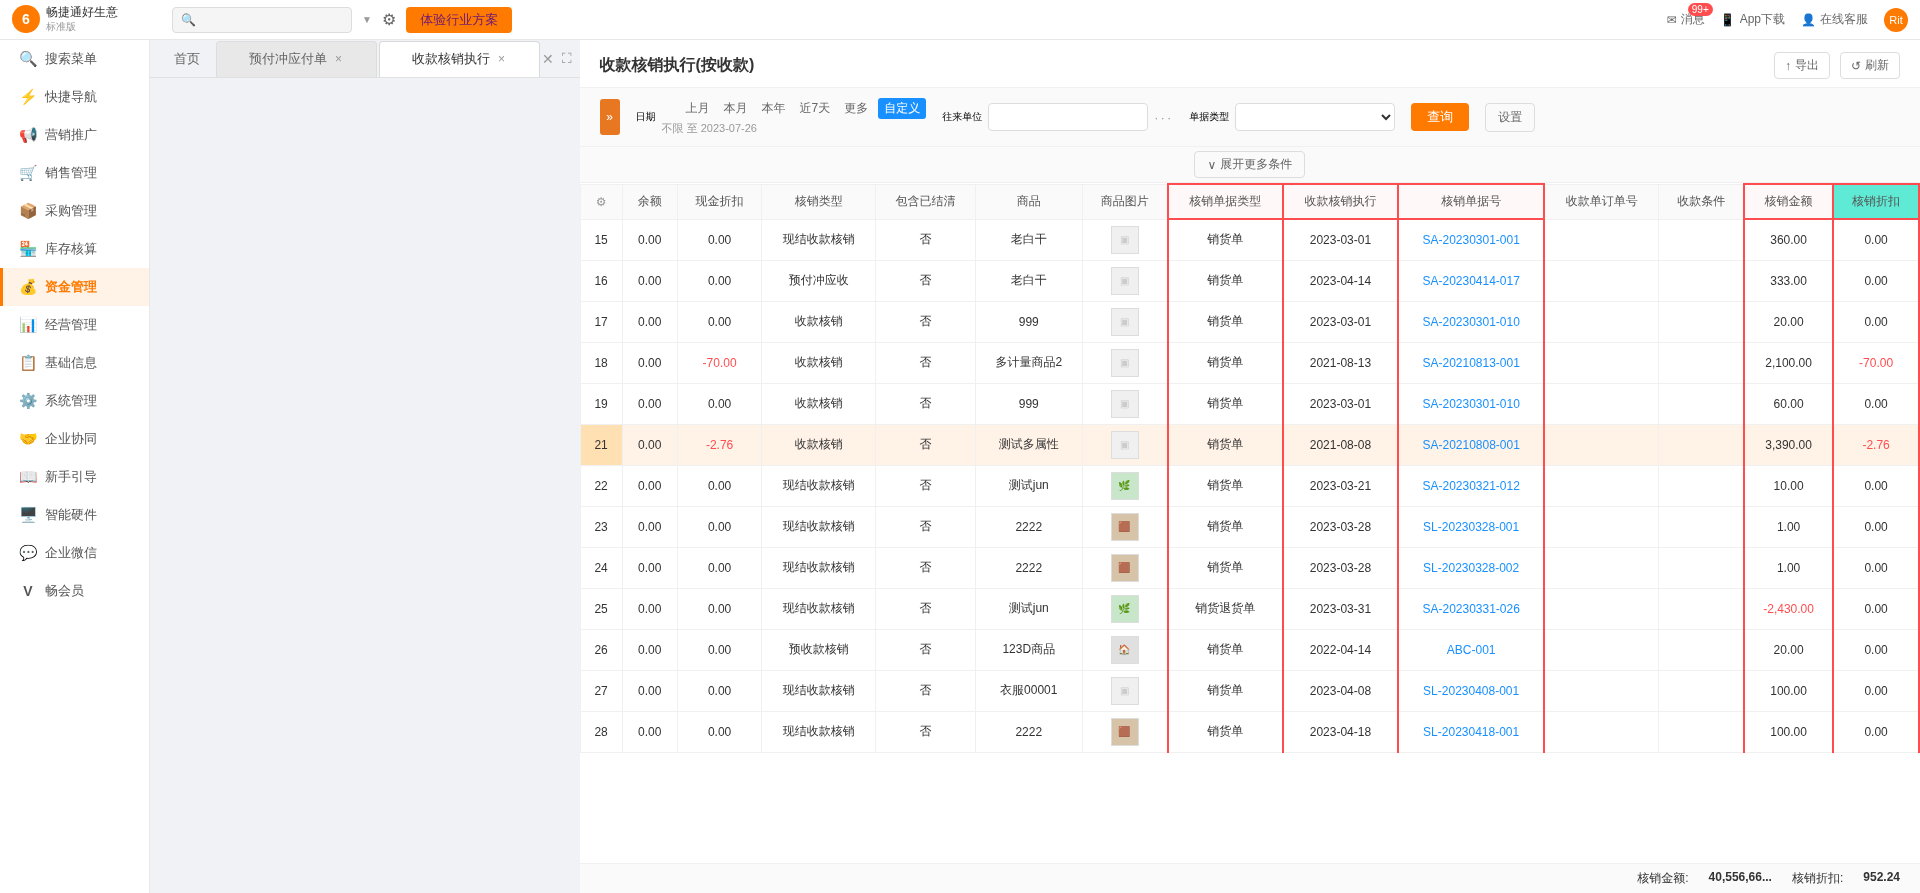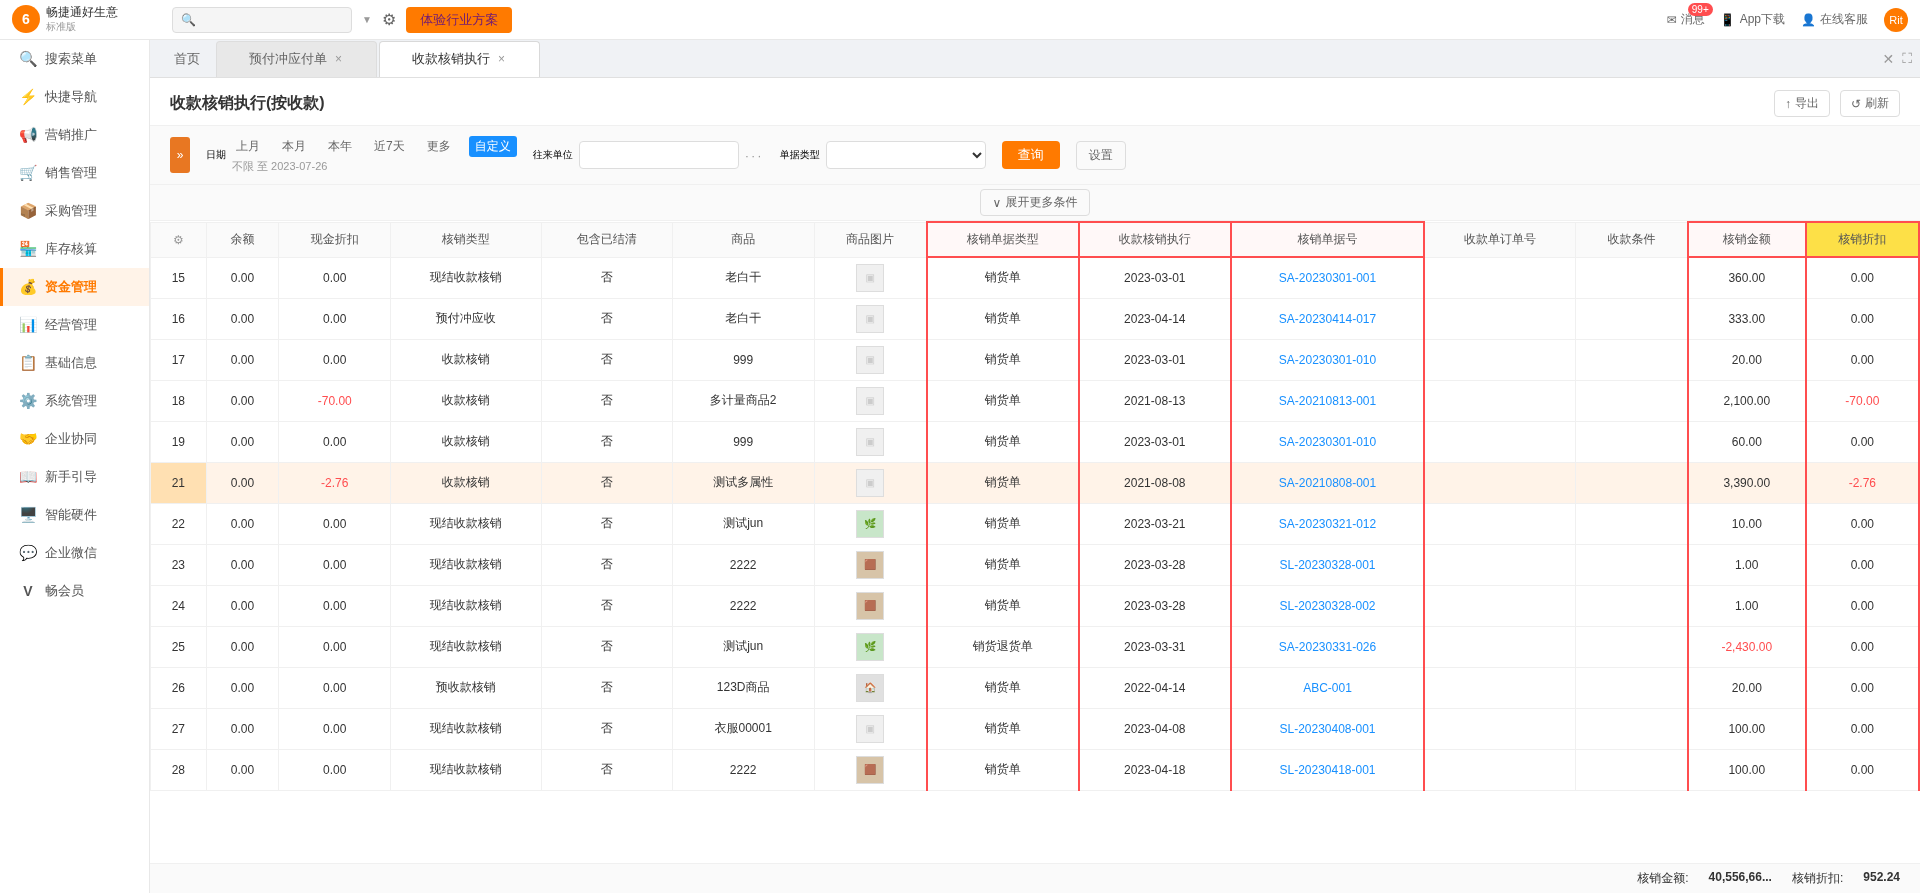--- a/index.html
+++ b/index.html
@@ -24,21 +24,21 @@
     
     .main-layout { display: flex; flex: 1; overflow: hidden; }
 
     
     .sidebar { width: 150px; background: #fff; border-right: 1px solid #e8e8e8; display: flex; flex-direction: column; flex-shrink: 0; overflow-y: auto; }
     .sidebar-item { display: flex; align-items: center; gap: 8px; padding: 10px 16px; cursor: pointer; color: #555; font-size: 13px; border-left: 3px solid transparent; }
     .sidebar-item.active { background: #fff3e8; color: #ff7a00; border-left-color: #ff7a00; font-weight: bold; }
     .sidebar-icon { font-size: 15px; width: 18px; text-align: center; }
 
     
-    .content-area { flex: 1; display: flex; flex-direction: column; overflow: hidden; background: #f0f2f5; }
+    .content-area { flex: 1; display: flex; flex-direction: row; overflow: hidden; background: #f0f2f5; }
 
     
     .tabs-bar { background: #f0f2f5; display: flex; align-items: center; border-bottom: 1px solid #e0e0e0; height: 38px; flex-shrink: 0; padding: 0 8px; gap: 0; }
     .tab { display: flex; align-items: center; gap: 6px; padding: 0 32px; height: 36px; background: #e8e8e8; border: 1px solid #ddd; border-bottom: none; cursor: pointer; font-size: 13px; color: #666; border-radius: 4px 4px 0 0; margin-right: 2px; }
     .tab.active { background: #fff; color: #333; border-color: #d9d9d9; font-weight: normal; }
     .tab-close { color: #999; font-size: 12px; cursor: pointer; padding: 2px; border-radius: 2px; }
     .home-tab { padding: 0 16px; height: 36px; display: flex; align-items: center; background: #f0f2f5; color: #666; font-size: 13px; cursor: pointer; }
     .tab-controls { margin-left: auto; display: flex; gap: 8px; align-items: center; }
     .tab-ctrl-btn { background: none; border: none; color: #999; cursor: pointer; font-size: 14px; }
 
@@ -48,21 +48,21 @@
     .page-title { font-size: 16px; font-weight: bold; color: #333; }
     .page-actions { display: flex; gap: 10px; }
     .action-btn { display: flex; align-items: center; gap: 4px; padding: 4px 10px; border: 1px solid #ddd; border-radius: 4px; cursor: pointer; font-size: 12px; color: #666; background: #fff; }
 
     
     .filter-bar { padding: 10px 20px; background: #fafafa; border-bottom: 1px solid #f0f0f0; display: flex; align-items: center; gap: 16px; flex-shrink: 0; }
     .filter-expand-btn { background: #e87722; color: #fff; border: none; border-radius: 3px; width: 20px; height: 36px; cursor: pointer; display: flex; align-items: center; justify-content: center; font-size: 12px; }
     .filter-group { display: flex; align-items: center; gap: 6px; }
     .filter-label { color: #000000; font-size: 10px; white-space: nowrap; }
     .filter-date-controls { display: flex; align-items: flex-start; flex-direction: column; gap: 2px; }
-    .date-shortcuts { display: flex; gap: 14px; align-items: flex-end; }
+    .date-shortcuts { display: flex; gap: 6px; align-items: flex-end; margin-left: 20px; }
     .date-btn { background: none; border: none; color: #666; cursor: pointer; font-size: 12px; padding: 2px 4px; }
     .date-btn.custom { background: #1890ff; color: #fff; border-radius: 3px; padding: 2px 6px; }
     .date-range-text { color: #999; font-size: 11px; }
     .filter-input { border: 1px solid #ddd; border-radius: 4px; padding: 4px 8px; font-size: 12px; color: #333; width: 160px; height: 28px; }
     .filter-select { border: 1px solid #ddd; border-radius: 4px; padding: 4px 8px; font-size: 12px; color: #333; width: 160px; height: 28px; background: #fff; }
     .filter-dots { color: #999; letter-spacing: 2px; }
     .query-btn { background: #ff7a00; color: #fff; border: none; border-radius: 4px; padding: 5px 16px; cursor: pointer; font-size: 13px; }
     .settings-btn { background: none; border: 1px solid #ddd; border-radius: 4px; padding: 5px 12px; cursor: pointer; font-size: 12px; color: #666; }
     .expand-conditions { display: flex; align-items: center; gap: 4px; color: #666; font-size: 12px; cursor: pointer; padding: 4px 12px; border: 1px solid #ddd; border-radius: 4px; }
 
@@ -276,21 +276,21 @@
               <th>核销类型</th>
               <th>包含已结清</th>
               <th>商品</th>
               <th>商品图片</th>
               <th style="border:2px solid #ff4d4f;background:#fff8f8;">核销单据类型</th>
               <th style="border:2px solid #ff4d4f;background:#fff8f8;">收款核销执行</th>
               <th style="border:2px solid #ff4d4f;background:#fff8f8;">核销单据号</th>
               <th>收款单订单号</th>
               <th>收款条件</th>
               <th style="border:2px solid #ff4d4f;background:#fff8f8;">核销金额</th>
-              <th style="border:2px solid #ff4d4f;background:#fde047;">核销折扣</th>
+              <th style="border:2px solid #ff4d4f;background:#5eead4;">核销折扣</th>
             </tr>
           </thead>
           <tbody id="table-body">
           <tr>
       <td style="">15</td>
       <td>0.00</td>
       <td class="">0.00</td>
       <td>现结收款核销</td>
       <td>否</td>
       <td>老白干</td>

